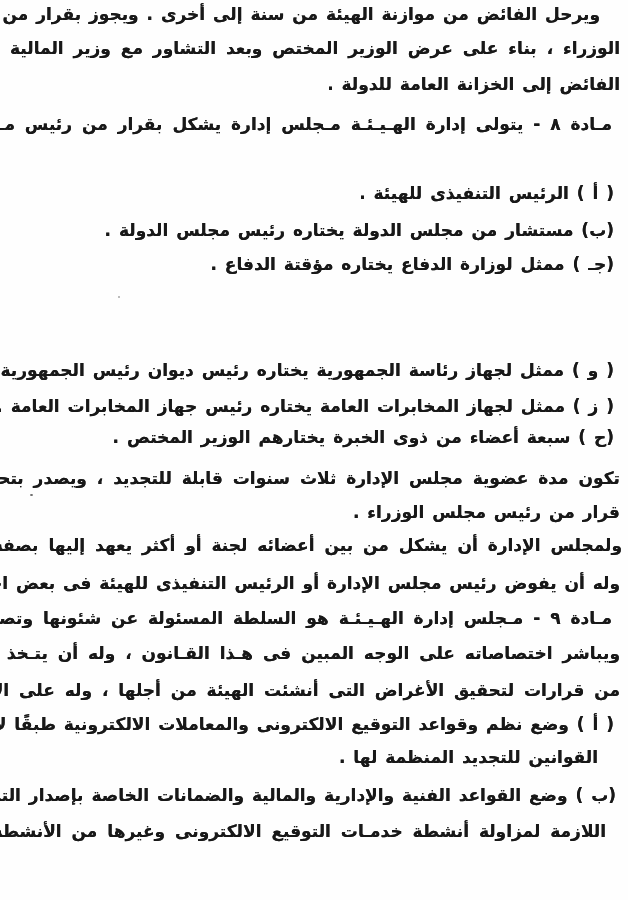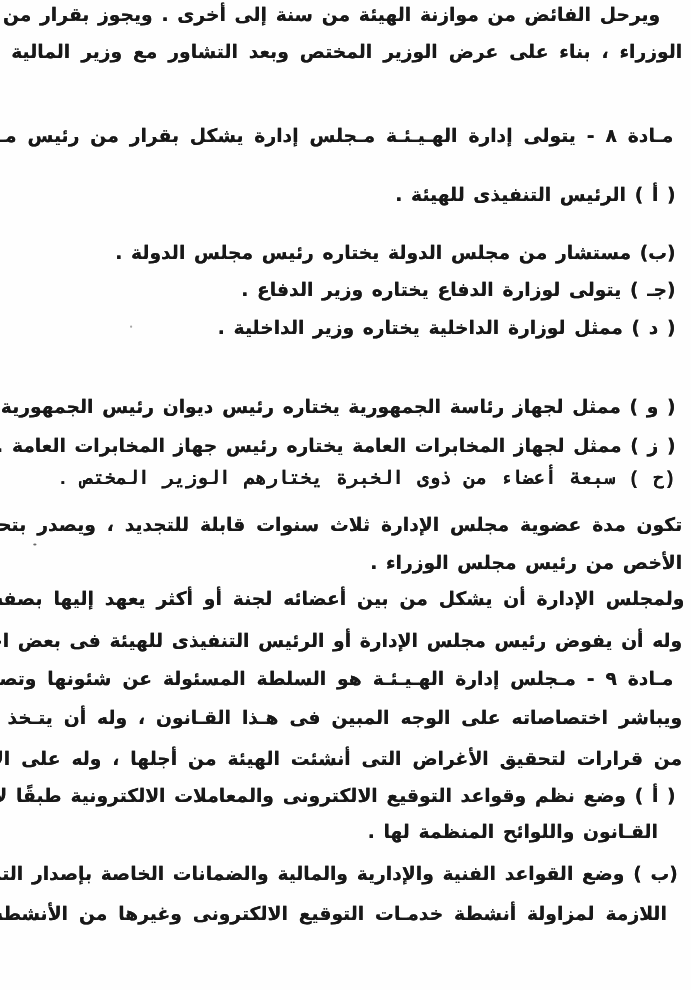--- a/index.html
+++ b/index.html
@@ -37,42 +37,42 @@
   .speck-1 { left: 30px; top: 494px; width: 3px; height: 2px; }
   .speck-2 { left: 118px; top: 296px; width: 2px; height: 2px; opacity: .6; }
 </style>
 </head>
 <body>
 
 <div class="page">
 
   <div class="line" style="top:2px;   right:28px;">ويرحل الفائض من موازنة الهيئة من سنة إلى أخرى . ويجوز بقرار من رئيس مجلس</div>
   <div class="line wide" style="top:36px;  right:8px;">الوزراء ، بناء على عرض الوزير المختص وبعد التشاور مع وزير المالية أن يؤول جزء من هذا</div>
+  <div class="line" style="top:72px;  right:8px;">الفائض إلى الخزانة العامة للدولة .</div>
 
   <div class="line article-head wide" style="top:112px; right:16px;">مـادة ٨ - يتولى إدارة الهـيـئـة مـجلس إدارة يشكل بقرار من رئيس مـجلس الوزراء</div>
 
-  <div class="line" style="top:166px; right:14px;">( أ ) الرئيس التنفيذى للهيئة .</div>
+  <div class="line" style="top:181px; right:14px;">( أ ) الرئيس التنفيذى للهيئة .</div>
   <div class="line" style="top:218px; right:14px;">(ب) مستشار من مجلس الدولة يختاره رئيس مجلس الدولة .</div>
-  <div class="line" style="top:252px; right:14px;">(جـ ) يتولى لوزارة الدفاع يختاره وزير الدفاع .</div>
-  <div class="line" style="top:287px; right:14px;">( د ) ممثل لوزارة الداخلية يختاره وزير الداخلية .</div>
+  <div class="line" style="top:252px; right:14px;">(جـ ) ممثل لوزارة الدفاع يختاره مؤقتة الدفاع .</div>
   <div class="line" style="top:358px; right:14px;">( و ) ممثل لجهاز رئاسة الجمهورية يختاره رئيس ديوان رئيس الجمهورية .</div>
   <div class="line" style="top:394px; right:14px;">( ز ) ممثل لجهاز المخابرات العامة يختاره رئيس جهاز المخابرات العامة .</div>
-  <div class="line" style="top:425px; right:14px;font-family:Liberation Mono, monospace;">(ح ) سبعة أعضاء من ذوى الخبرة يختارهم الوزير المختص .</div>
+  <div class="line" style="top:425px; right:14px;">(ح ) سبعة أعضاء من ذوى الخبرة يختارهم الوزير المختص .</div>
 
   <div class="line wide" style="top:466px; right:8px;">تكون مدة عضوية مجلس الإدارة ثلاث سنوات قابلة للتجديد ، ويصدر بتحديد مكافأة العضوية</div>
-  <div class="line" style="top:500px; right:8px;">الأخص من رئيس مجلس الوزراء .</div>
+  <div class="line" style="top:500px; right:8px;">قرار من رئيس مجلس الوزراء .</div>
 
   <div class="line wide" style="top:533px; right:6px;">ولمجلس الإدارة أن يشكل من بين أعضائه لجنة أو أكثر يعهد إليها بصفة مؤقتة ببعض المهام ،</div>
   <div class="line" style="top:571px; right:8px;">وله أن يفوض رئيس مجلس الإدارة أو الرئيس التنفيذى للهيئة فى بعض اختصاصاته .</div>
 
   <div class="line article-head wide" style="top:606px; right:16px;">مـادة ٩ - مـجلس إدارة الهـيـئـة هو السلطة المسئولة عن شئونها وتصـريف أمورها ،</div>
   <div class="line wide" style="top:641px; right:8px;">ويباشر اختصاصاته على الوجه المبين فى هـذا القـانون ، وله أن يتـخذ مـا يراه لازمًا</div>
   <div class="line wide" style="top:678px; right:8px;">من قرارات لتحقيق الأغراض التى أنشئت الهيئة من أجلها ، وله على الأخص ما يأتى :</div>
 
   <div class="line" style="top:712px; right:14px;">( أ ) وضع نظم وقواعد التوقيع الالكترونى والمعاملات الالكترونية طبقًا لأحكام</div>
-  <div class="line" style="top:745px; right:30px;">القـانون واللوائح المنظمة لها .</div>
+  <div class="line" style="top:745px; right:30px;">القوانين للتجديد المنظمة لها .</div>
   <div class="line" style="top:783px; right:12px;">(ب ) وضع القواعد الفنية والإدارية والمالية والضمانات الخاصة بإصدار التراخيص</div>
   <div class="line wide" style="top:819px; right:22px;">اللازمة لمزاولة أنشطة خدمـات التوقيع الالكترونى وغيرها من الأنشطة فى</div>
 
   <div class="speck speck-1"></div>
   <div class="speck speck-2"></div>
 
 </div>
 
 </body></html>

